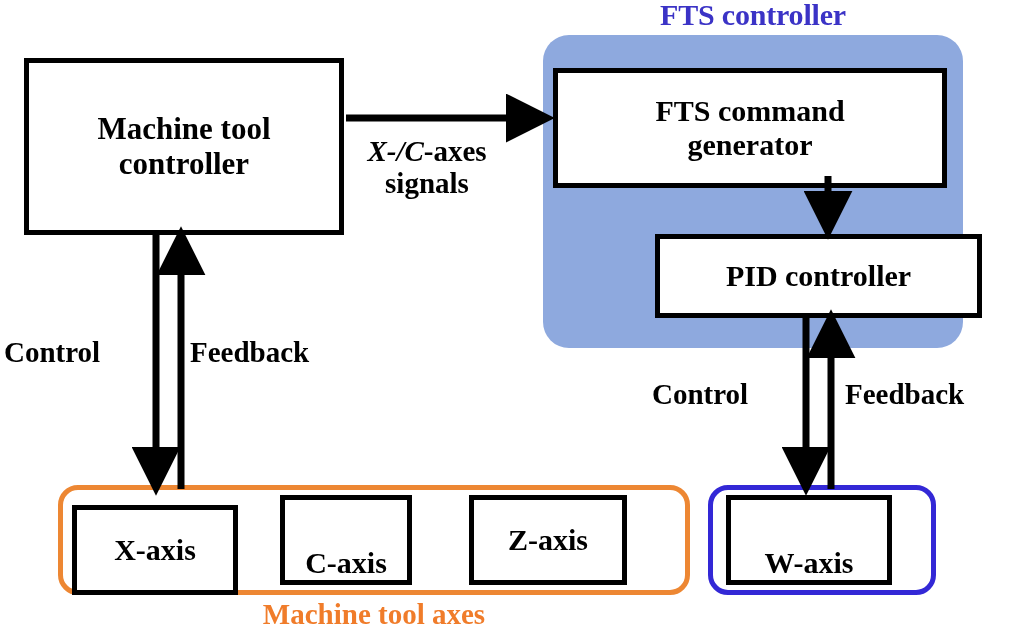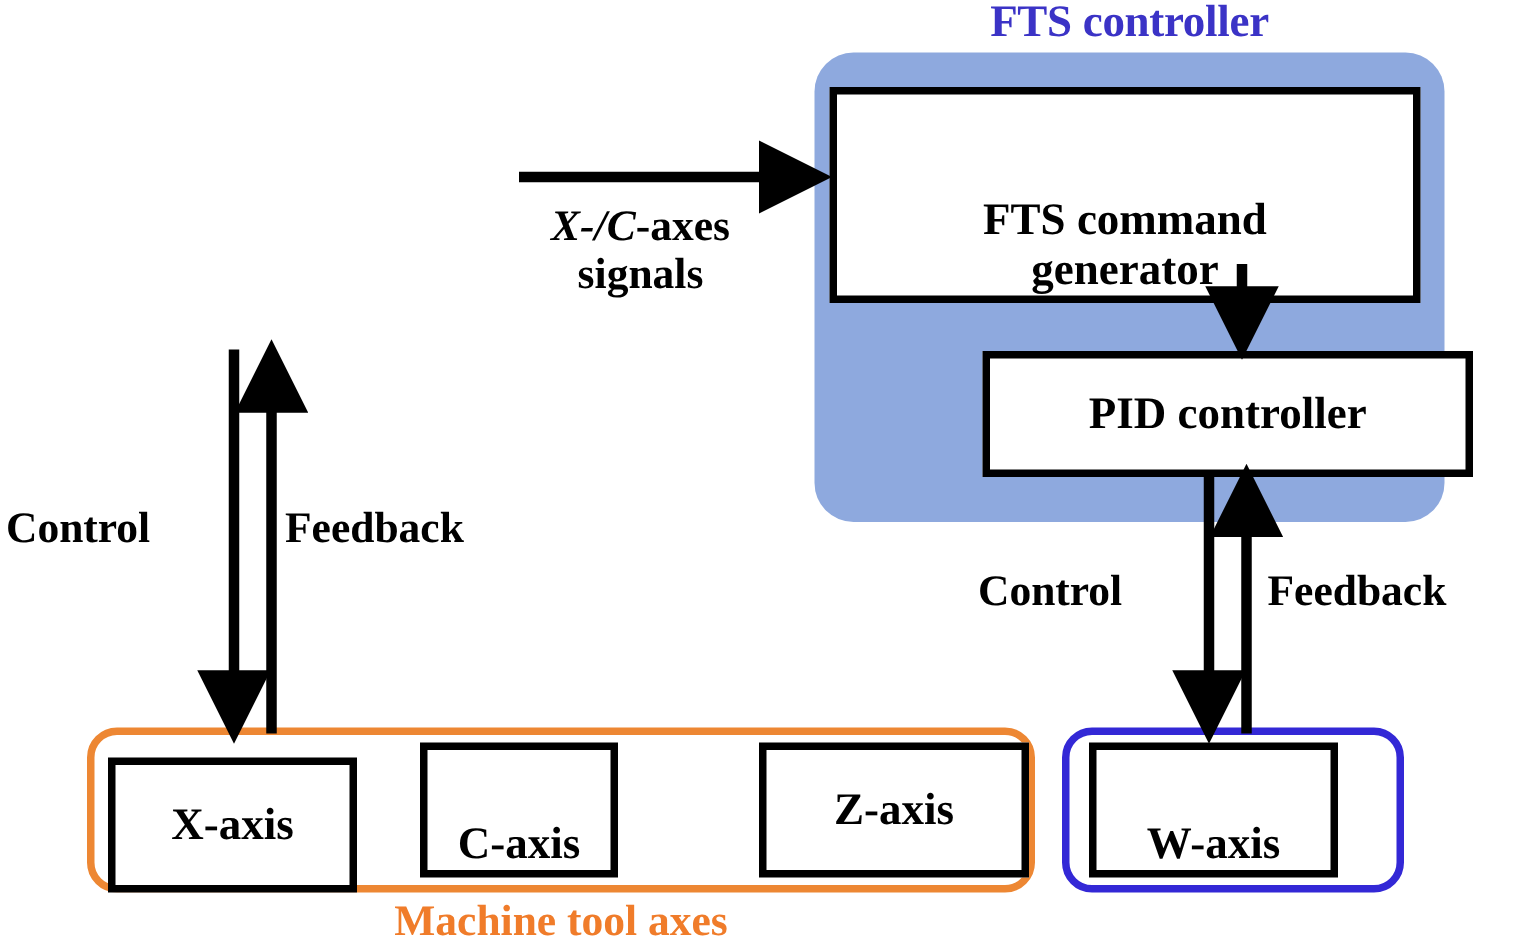--- a/index.html
+++ b/index.html
@@ -31,24 +31,23 @@
     line-height: 1.12;
   }
 
   #machine-tool-controller {
     left: 24px;  top: 58px;
     width: 320px; height: 177px;
     font-size: 31px;
   }
 
   #fts-command-generator {
-    left: 553px; top: 58px;
-    width: 394px; height: 144px;
-    font-size: 30px;
-    align-items: flex-end;
+    left: 553px; top: 68px;
+    width: 394px; height: 120px;
+    font-size: 30px;
   }
 
   #pid-controller {
     left: 620px; top: 234px;
     width: 327px; height: 84px;
     font-size: 30px;
     margin-left: 35px;
   }
 
   
@@ -98,21 +97,21 @@
     align-items: center;
     justify-content: center;
     font-size: 30px;
     font-weight: bold;
     color: #000000;
     top: 495px;
     height: 90px;
   }
   #axis-x { left: 72px;  width: 166px; margin-top: 10px; }
   #axis-c { left: 280px; width: 132px; align-items: flex-end; }
-  #axis-z { left: 506px; width: 180px; }
+  #axis-z { left: 469px; width: 158px; }
   #axis-w { left: 726px; width: 166px; align-items: flex-end; }
 
   .group-caption {
     position: absolute;
     text-align: center;
     font-size: 29px;
     font-weight: bold;
     top: 600px;
     line-height: 1;
   }
@@ -155,20 +154,24 @@
   }
 </style>
 </head>
 <body>
 
 <div id="stage">
 
   <div id="fts-controller-panel"></div>
   <div id="fts-controller-title">FTS controller</div>
 
+  <div class="node" id="machine-tool-controller">
+    <span style="white-space:pre-line;">Machine tool
+controller</span>
+  </div>
 
   <div class="node" id="fts-command-generator">
     <span style="white-space:pre-line;">FTS command
 generator</span>
   </div>
 
   <div class="node" id="pid-controller">
     <span style="white-space:pre-line;">PID controller</span>
   </div>
 

